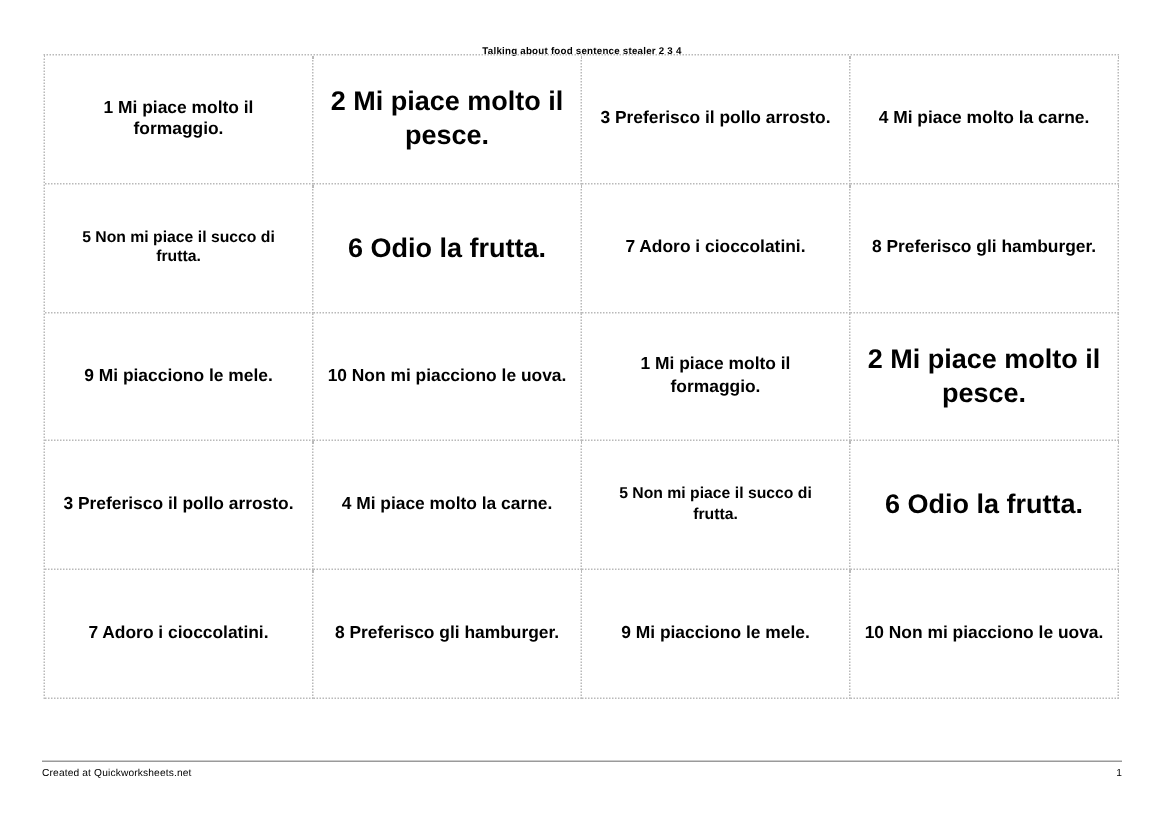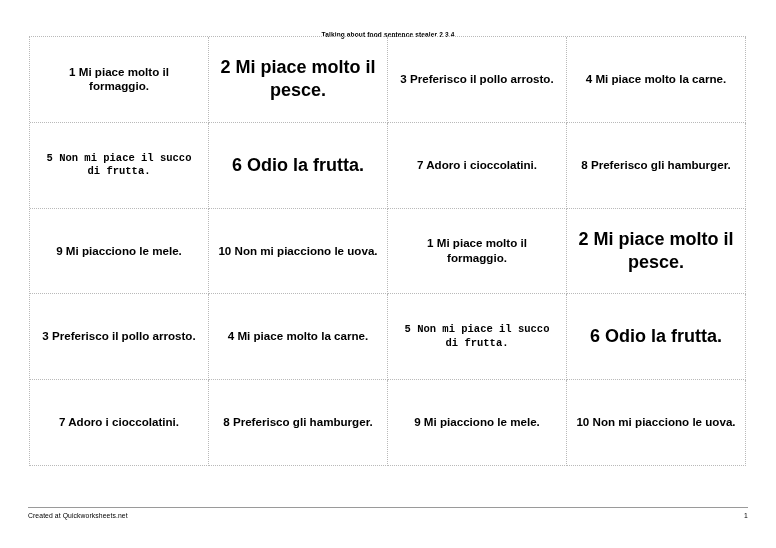--- a/index.html
+++ b/index.html
@@ -56,21 +56,21 @@
     overflow: hidden;
   }
   .card-text {
     display: block;
     width: 100%;
     text-align: center;
     font-weight: bold;
     line-height: 1.28;
     color: #000;
   }
-  .fs-sm  { font-size: 10.5px; font-family: Liberation Mono, monospace; }
+  .fs-sm  { font-size: 10.5px; }
   .fs-md  { font-size: 11.6px; }
   .fs-lg  { font-size: 18px; }
   .footer-rule {
     position: absolute;
     left: 28px;
     top: 507px;
     width: 720px;
     height: 1px;
     background: #9a9a9a;
   }

